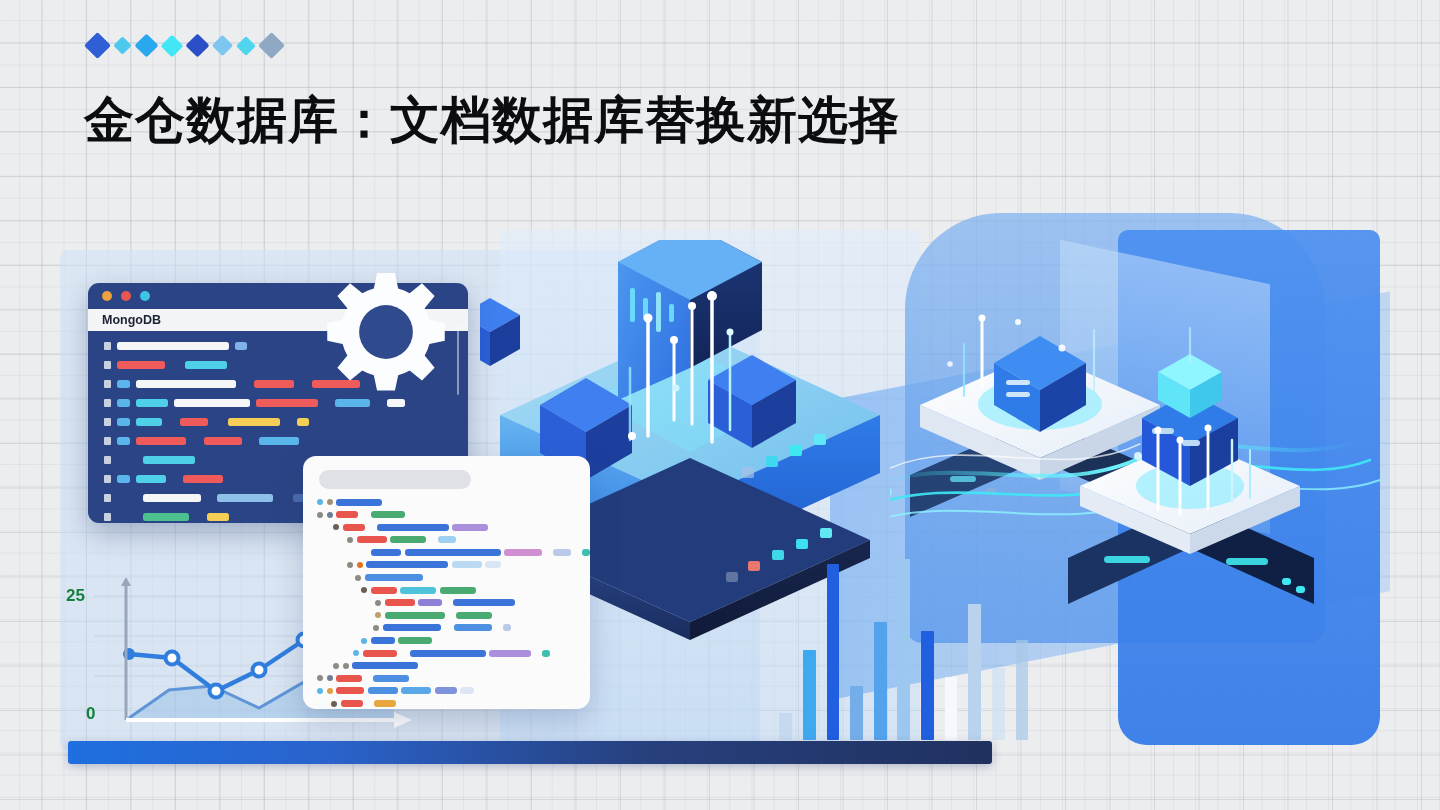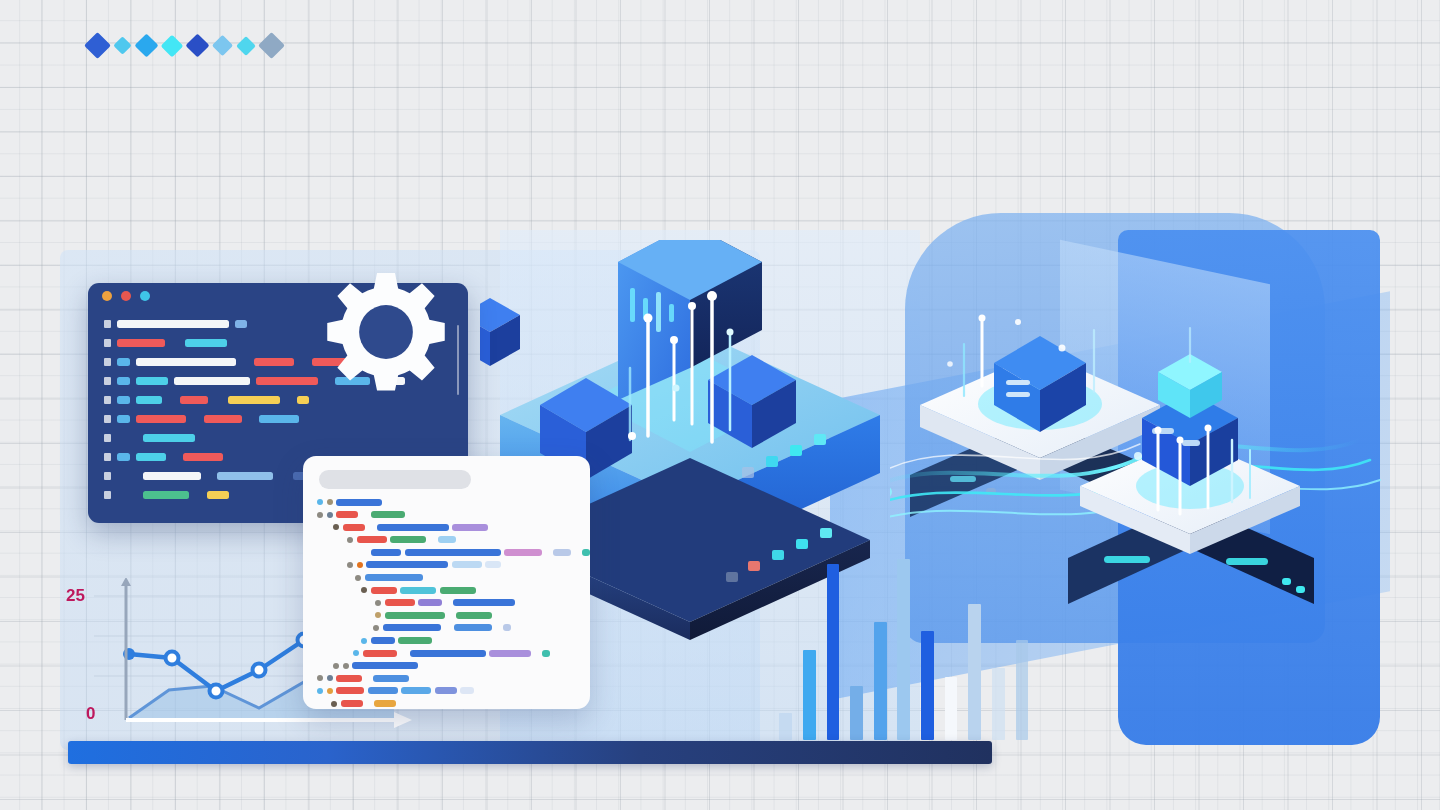--- a/index.html
+++ b/index.html
@@ -91,21 +91,21 @@
   .wcard{position:absolute;left:303px;top:456px;width:287px;height:243px;
     background:#fbfbfc;border-radius:13px;box-shadow:0 12px 30px rgba(40,60,110,.22);
     overflow:hidden;padding:10px 0 0 0;}
   .wcard-head{height:19px;margin:4px 16px 9px 16px;background:#dfe1e6;border-radius:10px;width:152px;}
   .wl{display:flex;align-items:center;gap:3.5px;height:8px;margin-bottom:4.6px;}
   .dot{width:6px;height:6px;border-radius:50%;flex:none;}
   .wt{height:7px;border-radius:3px;flex:none;}
 
   
   .chart{position:absolute;left:64px;top:570px;width:360px;height:165px;}
-  .axis-lbl{position:absolute;font-size:17px;font-weight:bold;color:#be185d;}
+  .axis-lbl{position:absolute;font-size:17px;font-weight:bold;color:#15803d;}
 
   
   .bars{position:absolute;left:775px;top:540px;width:260px;height:200px;}
   .bar{position:absolute;bottom:0;border-radius:1px;}
 
   
   .bottombar{position:absolute;left:68px;top:741px;width:924px;height:23px;
     background:linear-gradient(90deg,#1f6fe0 0%, #2a63cc 28%, #27407e 62%, #20315f 100%);
     border-radius:3px;box-shadow:0 3px 10px rgba(25,45,95,.25);}
 
@@ -365,20 +365,23 @@
       <polygon points="27,8 37,8 32,-1" fill="#97a6bb"></polygon>
     </svg>
   </div>
 
   <div class="editor">
     <div class="editor-bar">
       <span class="tl" style="background:#eda13f"></span>
       <span class="tl" style="background:#e8574f"></span>
       <span class="tl" style="background:#3fc4e8"></span>
     </div>
+    <div class="addrbar">
+      <span>MongoDB</span>
+    </div>
     <div class="code-area" id="editor-code">
         <div class="cl">
           <span class="gut"></span>
           <span class="tk" style="width: 112px; background: rgb(244, 246, 248);"></span>
           <span class="tk" style="width: 12px; background: rgb(127, 179, 232);"></span>
         </div>
         <div class="cl">
           <span class="gut"></span>
           <span class="tk" style="width: 48px; background: rgb(239, 90, 90);"></span>
           <span class="tk" style="width: 8px; background: transparent;"></span>
@@ -588,16 +591,17 @@
       <span class="dm" style="width: 19px; height: 19px; background: rgb(47, 95, 212);"></span>
       <span class="dm" style="width: 13px; height: 13px; background: rgb(79, 200, 238);"></span>
       <span class="dm" style="width: 17px; height: 17px; background: rgb(42, 168, 238);"></span>
       <span class="dm" style="width: 16px; height: 16px; background: rgb(67, 230, 245);"></span>
       <span class="dm" style="width: 17px; height: 17px; background: rgb(42, 79, 198);"></span>
       <span class="dm" style="width: 15px; height: 15px; background: rgb(124, 198, 239);"></span>
       <span class="dm" style="width: 14px; height: 14px; background: rgb(79, 214, 238);"></span>
       <span class="dm" style="width: 19px; height: 19px; background: rgb(143, 169, 196);"></span>
     </div>
 
+  <div class="title">金仓数据库：文档数据库替换新选择</div>
 
   <div class="bottombar"></div>
 
 </div>
 
 </body></html>

